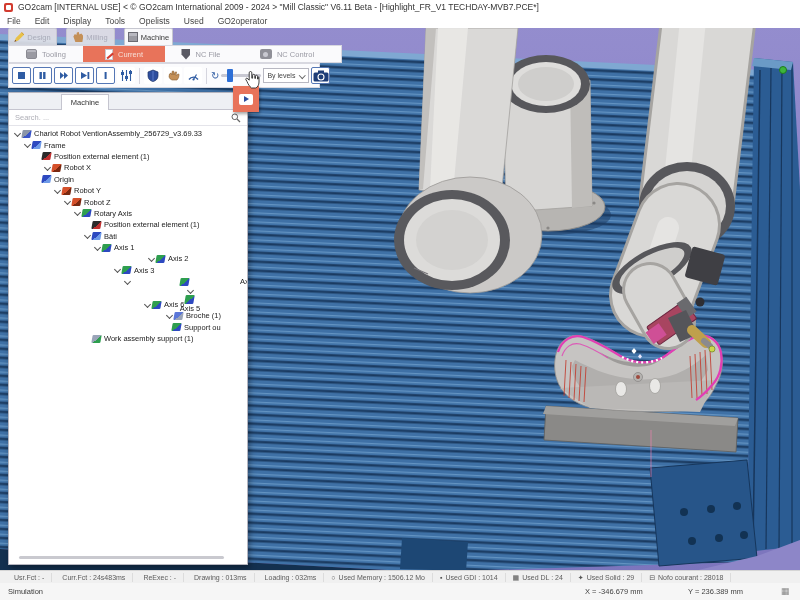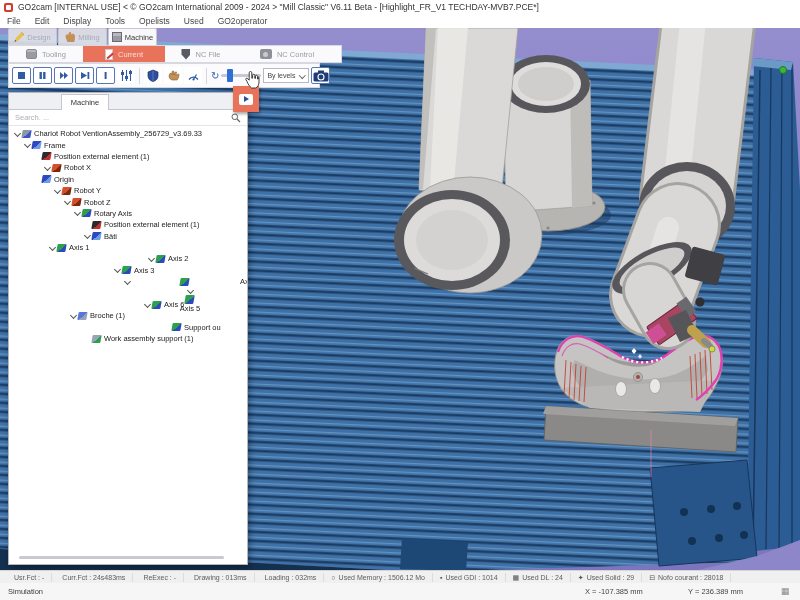--- a/index.html
+++ b/index.html
@@ -12,21 +12,21 @@
   
   .titlebar { position:absolute; top:0; left:0; width:800px; height:14px; background:#fff; z-index:8;
     display:flex; align-items:center; font-size:8.5px; color:#333; white-space:nowrap; overflow:hidden; }
   .appicon { flex:0 0 9px; width:9px; height:9px; margin:0 5px 0 4px; background:#d23b2f; border-radius:2px; position:relative; }
   .appicon::after { content:""; position:absolute; inset:2px; background:#fff; border-radius:1px; }
   .menubar { position:absolute; top:14px; left:0; width:800px; height:14px; background:#fff; z-index:8;
     display:flex; align-items:center; font-size:8.5px; color:#444; }
   .menu-item { padding:0 7px; cursor:default; }
 
   
-  .modetabs { position:absolute; top:28px; left:8px; z-index:7; display:flex; gap:1px;justify-content:center; }
+  .modetabs { position:absolute; top:28px; left:8px; z-index:7; display:flex; gap:9px;justify-content:center; }
   .mode-tab { width:49px; height:17px; display:flex; align-items:center; justify-content:center; gap:3px;
     font-size:7.5px; color:#a9aab8; background:rgba(222,223,230,.92); border:1px solid #c6c7d0; border-bottom:none;
     border-radius:2px 2px 0 0; }
   .mode-tab.active { background:#f8f8fa; color:#3a3a3a; }
   .mticon { width:10px; height:10px; flex:0 0 10px; }
   [data-icon="pencil-icon"] .mticon { background:linear-gradient(45deg,#8a5a2a 0 18%, #e8c14a 18% 85%, #d4a23a 85%);
     clip-path:polygon(0 100%, 15% 60%, 75% 0, 100% 25%, 40% 85%); }
   [data-icon="hand-icon"] .mticon { background:#c49058;
     clip-path:polygon(0 45%,15% 20%,30% 30%,35% 5%,55% 0,60% 25%,80% 15%,100% 40%,90% 100%,20% 100%); }
   [data-icon="machine-icon"] .mticon { background:linear-gradient(#b8b8c0 0 35%, #9a9aa2 35%); border:1px solid #6a6a72; }
@@ -462,21 +462,21 @@
       <span class="ticon"></span>
       <span class="tlabel">Position external element (1)</span>
     </div>
 
     <div class="tree-row" data-icon="frame-icon" style="padding-left: 74px;">
       <span class="exp"></span>
       <span class="ticon"></span>
       <span class="tlabel">Bâti</span>
     </div>
 
-    <div class="tree-row" data-icon="axis-icon" style="padding-left: 39px;">
+    <div class="tree-row" data-icon="axis-icon" style="padding-left: 84px;">
       <span class="exp"></span>
       <span class="ticon"></span>
       <span class="tlabel">Axis 1</span>
     </div>
 
     <div class="tree-row" data-icon="axis-icon" style="padding-left: 94px; margin-left: 44px;">
       <span class="exp"></span>
       <span class="ticon"></span>
       <span class="tlabel">Axis 2</span>
     </div>
@@ -498,21 +498,21 @@
       <span class="ticon"></span>
       <span class="tlabel">Axis 5</span>
     </div>
 
     <div class="tree-row" data-icon="axis-icon" style="padding-left: 134px;">
       <span class="exp"></span>
       <span class="ticon"></span>
       <span class="tlabel">Axis 6</span>
     </div>
 
-    <div class="tree-row" data-icon="spindle-icon" style="padding-left: 60px;">
+    <div class="tree-row" data-icon="spindle-icon" style="padding-left: 108px; margin-left: 48px;">
       <span class="exp"></span>
       <span class="ticon"></span>
       <span class="tlabel">Broche (1)</span>
     </div>
 
     <div class="tree-row leaf" data-icon="axis-icon" style="padding-left: 154px;">
       <span class="exp"></span>
       <span class="ticon"></span>
       <span class="tlabel">Support ou</span>
     </div>
@@ -582,18 +582,18 @@
     </span>
 
     <span class="sitem" data-icon="printer-icon">
       <span class="sicon"></span>
       <span>Nofo courant : 28018</span>
     </span>
   </div>
 
   <div class="status2">
     <span class="sim-label">Simulation</span>
-    <span class="coord-x">X = -107.385 mm</span>
+    <span class="coord-x">X = -346.679 mm</span>
     <span class="coord-y">Y = 236.389 mm</span>
     <span class="grid-ic">▦</span>
   </div>
 
 </div>
 
 </body></html>

